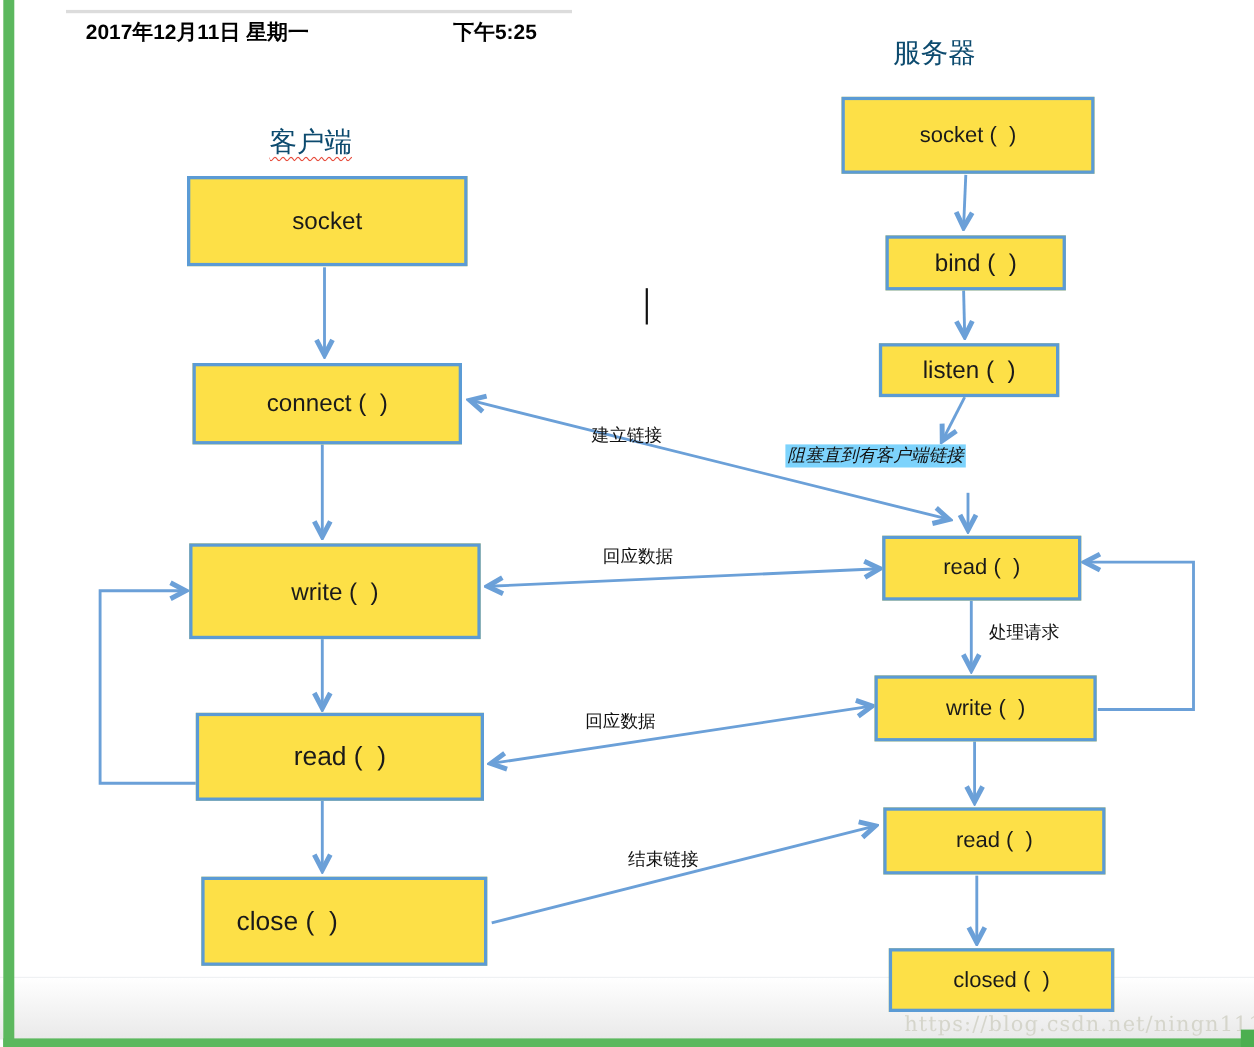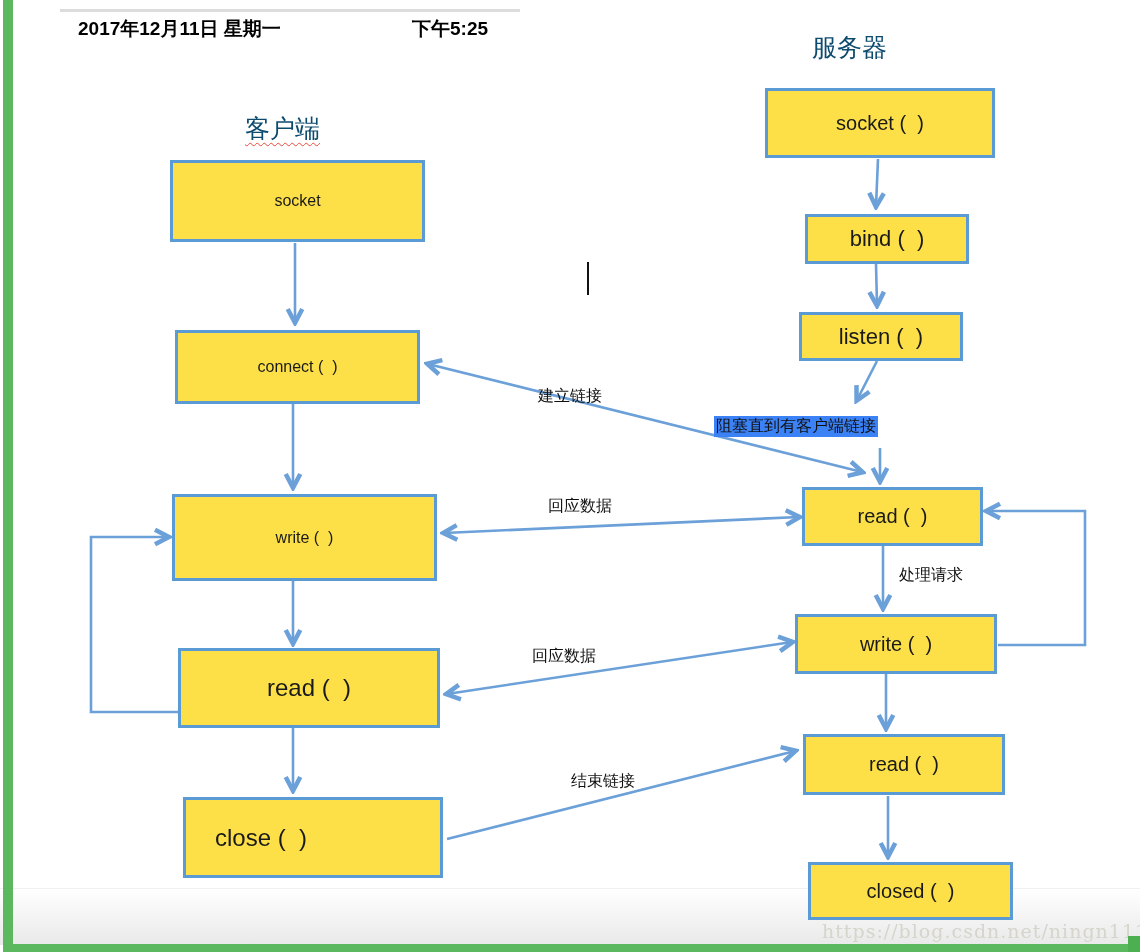--- a/index.html
+++ b/index.html
@@ -22,38 +22,38 @@
   
   .col-title{font-size:25px;font-weight:500;color:#0c4a6e;z-index:3;white-space:pre;}
   .client-title{left:232px;top:112px;
     text-decoration-line:underline;text-decoration-style:wavy;
     text-decoration-color:#e74c3c;text-decoration-thickness:1px;text-underline-offset:5px;margin-left:13px;}
   .server-title{left:812px;top:31px;}
   
   .fbox{border:3px solid #5b9bd5;background:#fde047;z-index:2;
     display:flex;align-items:center;justify-content:center;
     color:#1a1a1a;white-space:pre;box-sizing:border-box;}
-  .fbox.client{font-size:16px;}
+  .fbox.client{font-size:22px;}
   .fbox.server{font-size:20px;}
   #b-c-socket {left:170px;top:160px;width:255px;height:82px;}
   #b-c-connect{left:175px;top:330px;width:245px;height:74px;}
   #b-c-write  {left:172px;top:494px;width:265px;height:87px;}
   #b-c-read   {left:178px;top:648px;width:262px;height:80px;font-size:24px;}
   #b-c-close  {left:183px;top:797px;width:260px;height:81px;font-size:24px;justify-content:flex-start;padding-left:29px;}
   #b-s-socket {left:765px;top:88px; width:230px;height:70px;}
   #b-s-bind   {left:805px;top:214px;width:164px;height:50px;font-size:22px;}
   #b-s-listen {left:799px;top:312px;width:164px;height:49px;font-size:22px;}
   #b-s-read1  {left:802px;top:487px;width:181px;height:59px;}
   #b-s-write  {left:795px;top:614px;width:202px;height:60px;}
   #b-s-read2  {left:803px;top:734px;width:202px;height:61px;}
   #b-s-closed {left:808px;top:862px;width:205px;height:58px;}
   
   .elabel{font-size:16px;color:#111;z-index:3;white-space:pre;}
   #l-establish{left:538px;top:386px;}
-  #l-block{left:714px;top:416px;background:#3b82f6;padding:0 2px;}
+  #l-block{left:714px;top:404px;background:#7dd3fc;padding:0 2px;font-style:italic;}
   #l-request{left:548px;top:496px;}
   #l-process{left:899px;top:565px;}
   #l-response{left:532px;top:646px;}
   #l-finish{left:571px;top:771px;}
   
   .caret{left:587px;top:262px;width:2px;height:33px;background:#111;z-index:3;}
   
   svg.connectors{position:absolute;left:0;top:0;z-index:1;}
   svg.connectors path{stroke:#6ba0d8;stroke-width:2.6;fill:none;}
   

